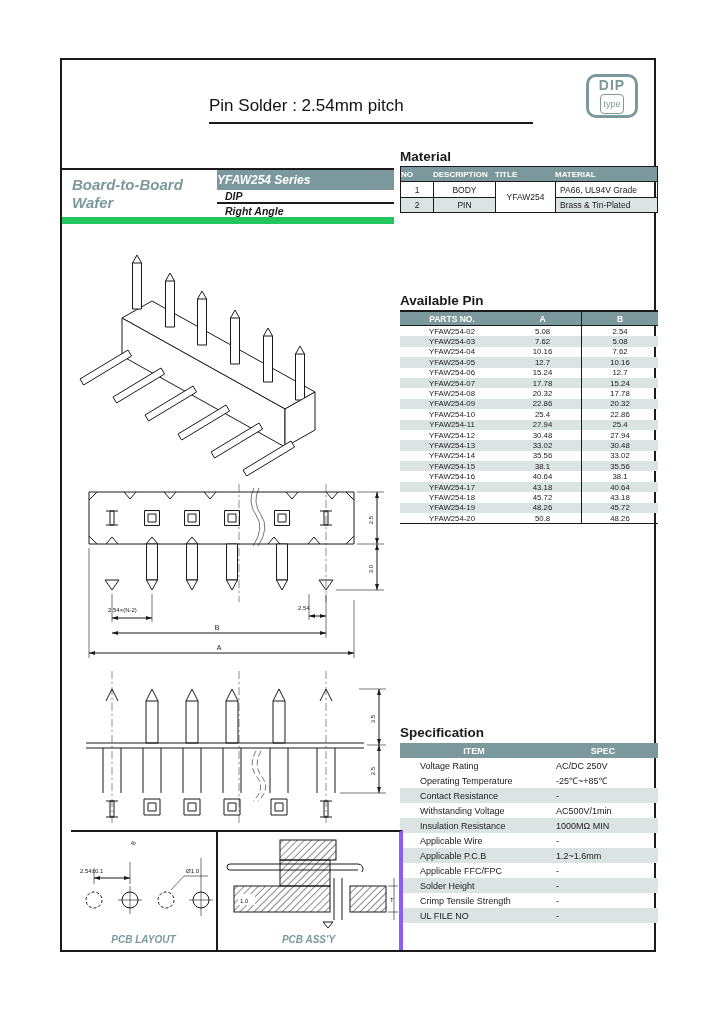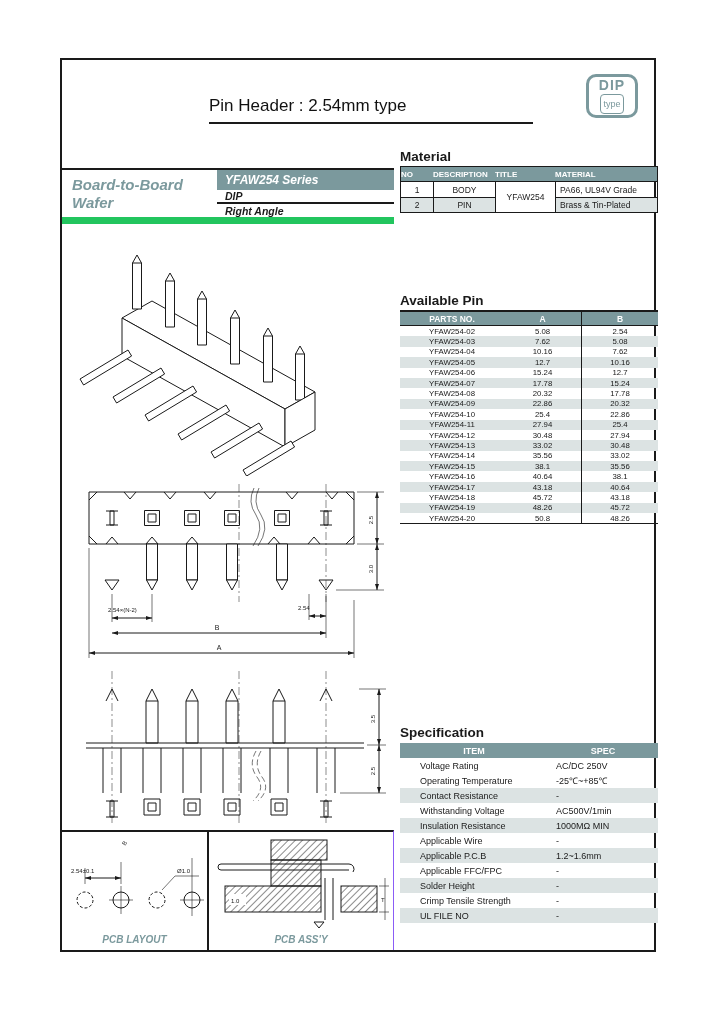--- a/index.html
+++ b/index.html
@@ -31,21 +31,21 @@
     position:absolute; left:0; top:108px; width:332px; height:56px;
     border-top:2px solid #1a1a1a; border-bottom:7px solid #22c55e; display:flex;
   }
   .series-left {
     width:155px; padding-left:10px; display:flex; flex-direction:column; justify-content:center;
     color:var(--teal); font-weight:bold; font-style:italic; font-size:15px; line-height:18px;
   }
   .series-right { flex:1; display:flex; flex-direction:column; }
   .series-bar {
     height:20px; background:var(--teal); color:#fff; font-style:italic; font-weight:bold;
-    font-size:12px; line-height:20px; padding-left:8px;
+    font-size:12px; line-height:20px; 
   }
   .series-row {
     height:18px; display:flex; align-items:center; padding-left:8px;
     font-size:10.5px; font-weight:bold; font-style:italic;
   }
   .series-row.mid { border-bottom:2px solid #1a1a1a; }
   
   .sec-title { position:absolute; left:338px; font-size:13.5px; font-weight:bold; }
   
   .mat {
@@ -87,43 +87,43 @@
   .spec-row { display:flex; height:15px; font-size:9px; align-items:center; }
   .spec-row.alt { background:var(--alt); }
   .spec-row .c-item { width:148px; padding-left:20px; }
   .spec-row .c-spec { flex:1; padding-left:8px; }
   
   .draw { position:absolute; }
   .iso { left:8px; top:170px; }
   .front { left:2px; top:420px; }
   .bottom { left:2px; top:603px; }
   .panels {
-    position:absolute; left:0; top:770px; width:332px; height:120px;
-    border-top:2px solid #1a1a1a; border-right:1px solid #8b5cf6; display:flex;
+    position:absolute; left:9px; top:770px; width:332px; height:120px;
+    border-top:2px solid #1a1a1a; border-right:4px solid #8b5cf6; display:flex;
   }
   .panel { position:relative; }
   .panel.layout { width:147px; border-right:2px solid #1a1a1a; }
   .panel.assy { flex:1; }
   .panel-label {
     position:absolute; bottom:5px; left:0; width:100%; text-align:center;
     color:var(--teal); font-weight:bold; font-style:italic; font-size:10px;
   }
   svg .ln { stroke:#1a1a1a; fill:none; stroke-width:1; stroke-linejoin:round; }
   svg .wh { stroke:#1a1a1a; fill:#fff; stroke-width:1; stroke-linejoin:round; }
   svg .thin { stroke:#1a1a1a; fill:none; stroke-width:.6; }
   svg .cl { stroke:#1a1a1a; fill:none; stroke-width:.5; stroke-dasharray:8 3 2 3; }
   svg .dim { font-size:7px; fill:#1a1a1a; font-family:"Liberation Sans",sans-serif; }
   svg .dims { font-size:6px; fill:#1a1a1a; font-family:"Liberation Sans",sans-serif; }
 </style>
 </head>
 <body>
 
 <div class="frame">
 
-  <div class="subtitle">Pin Header : 2.54mm type</div>
+  <div class="subtitle">Pin Solder : 2.54mm pitch</div>
   <div class="subtitle-line"></div>
   <div class="badge">
     <span class="l1">DIP</span>
     <span class="l2">type</span>
   </div>
 
   <div class="series">
     <div class="series-left">
       <span>Board-to-Board</span>
       <span>Wafer</span>

